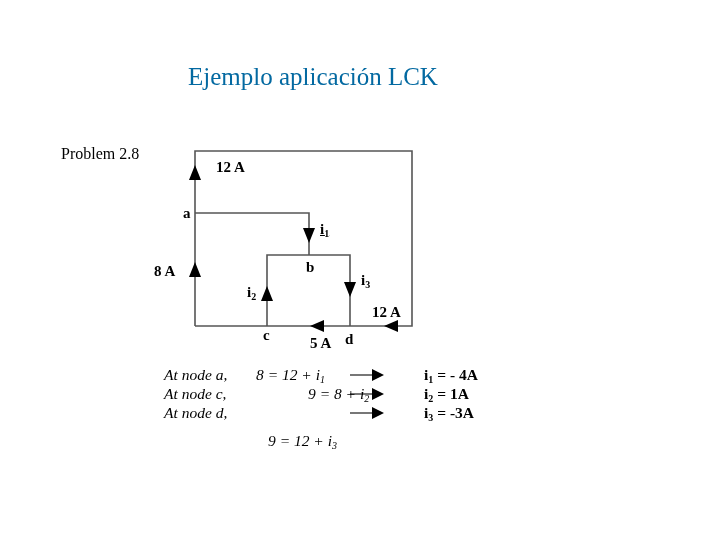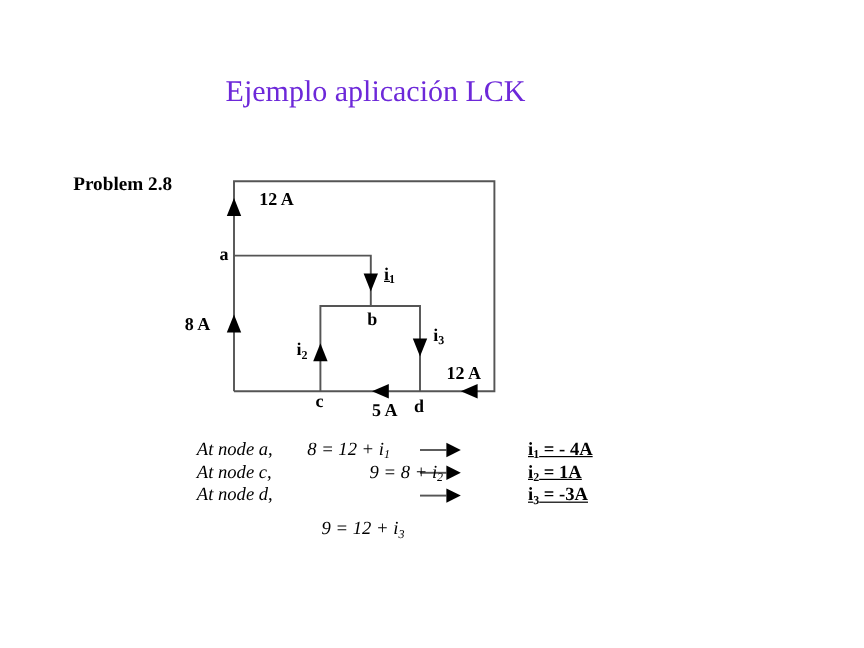--- a/index.html
+++ b/index.html
@@ -4,32 +4,32 @@
   <style>
     html, body { margin: 0; padding: 0; }
     body {
       width: 720px; height: 540px; background: #ffffff;
       position: relative; overflow: hidden;
       font-family: "Liberation Serif", "DejaVu Serif", serif;
       color: #000;
     }
     .abs { position: absolute; }
     .title {
-      left: 188px; top: 63px; font-size: 25px; color: #6d28d9;
+      left: 188px; top: 63px; font-size: 25px; color: #0369a1;
       white-space: nowrap;
     }
     .problem {
-      left: 61px; top: 145px; font-size: 16px; font-weight: bold; white-space: nowrap;
+      left: 61px; top: 145px; font-size: 16px; font-weight: normal; white-space: nowrap;
     }
     svg.circuit { position: absolute; left: 0; top: 0; }
     .lbl { font-weight: bold; font-size: 15px; white-space: nowrap; line-height: 1; }
     .lbl sub { font-size: 10px; vertical-align: -3px; }
     .eq { font-size: 15.5px; white-space: nowrap; line-height: 1; font-style: italic; }
     .eq sub { font-size: 10px; vertical-align: -3px; }
-    .res { font-size: 15.5px; font-weight: bold; text-decoration: underline; white-space: nowrap; line-height: 1; margin-left: 16px; }
+    .res { font-size: 15.5px; font-weight: bold; white-space: nowrap; line-height: 1; }
     .res sub { font-size: 10px; vertical-align: -3px; }
   </style>
 </head>
 <body>
 
 <div class="abs title">Ejemplo aplicación LCK</div>
 <div class="abs problem">Problem 2.8</div>
 
 <svg class="circuit" width="720" height="540">
   <g stroke="#555555" stroke-width="1.6" fill="none">

